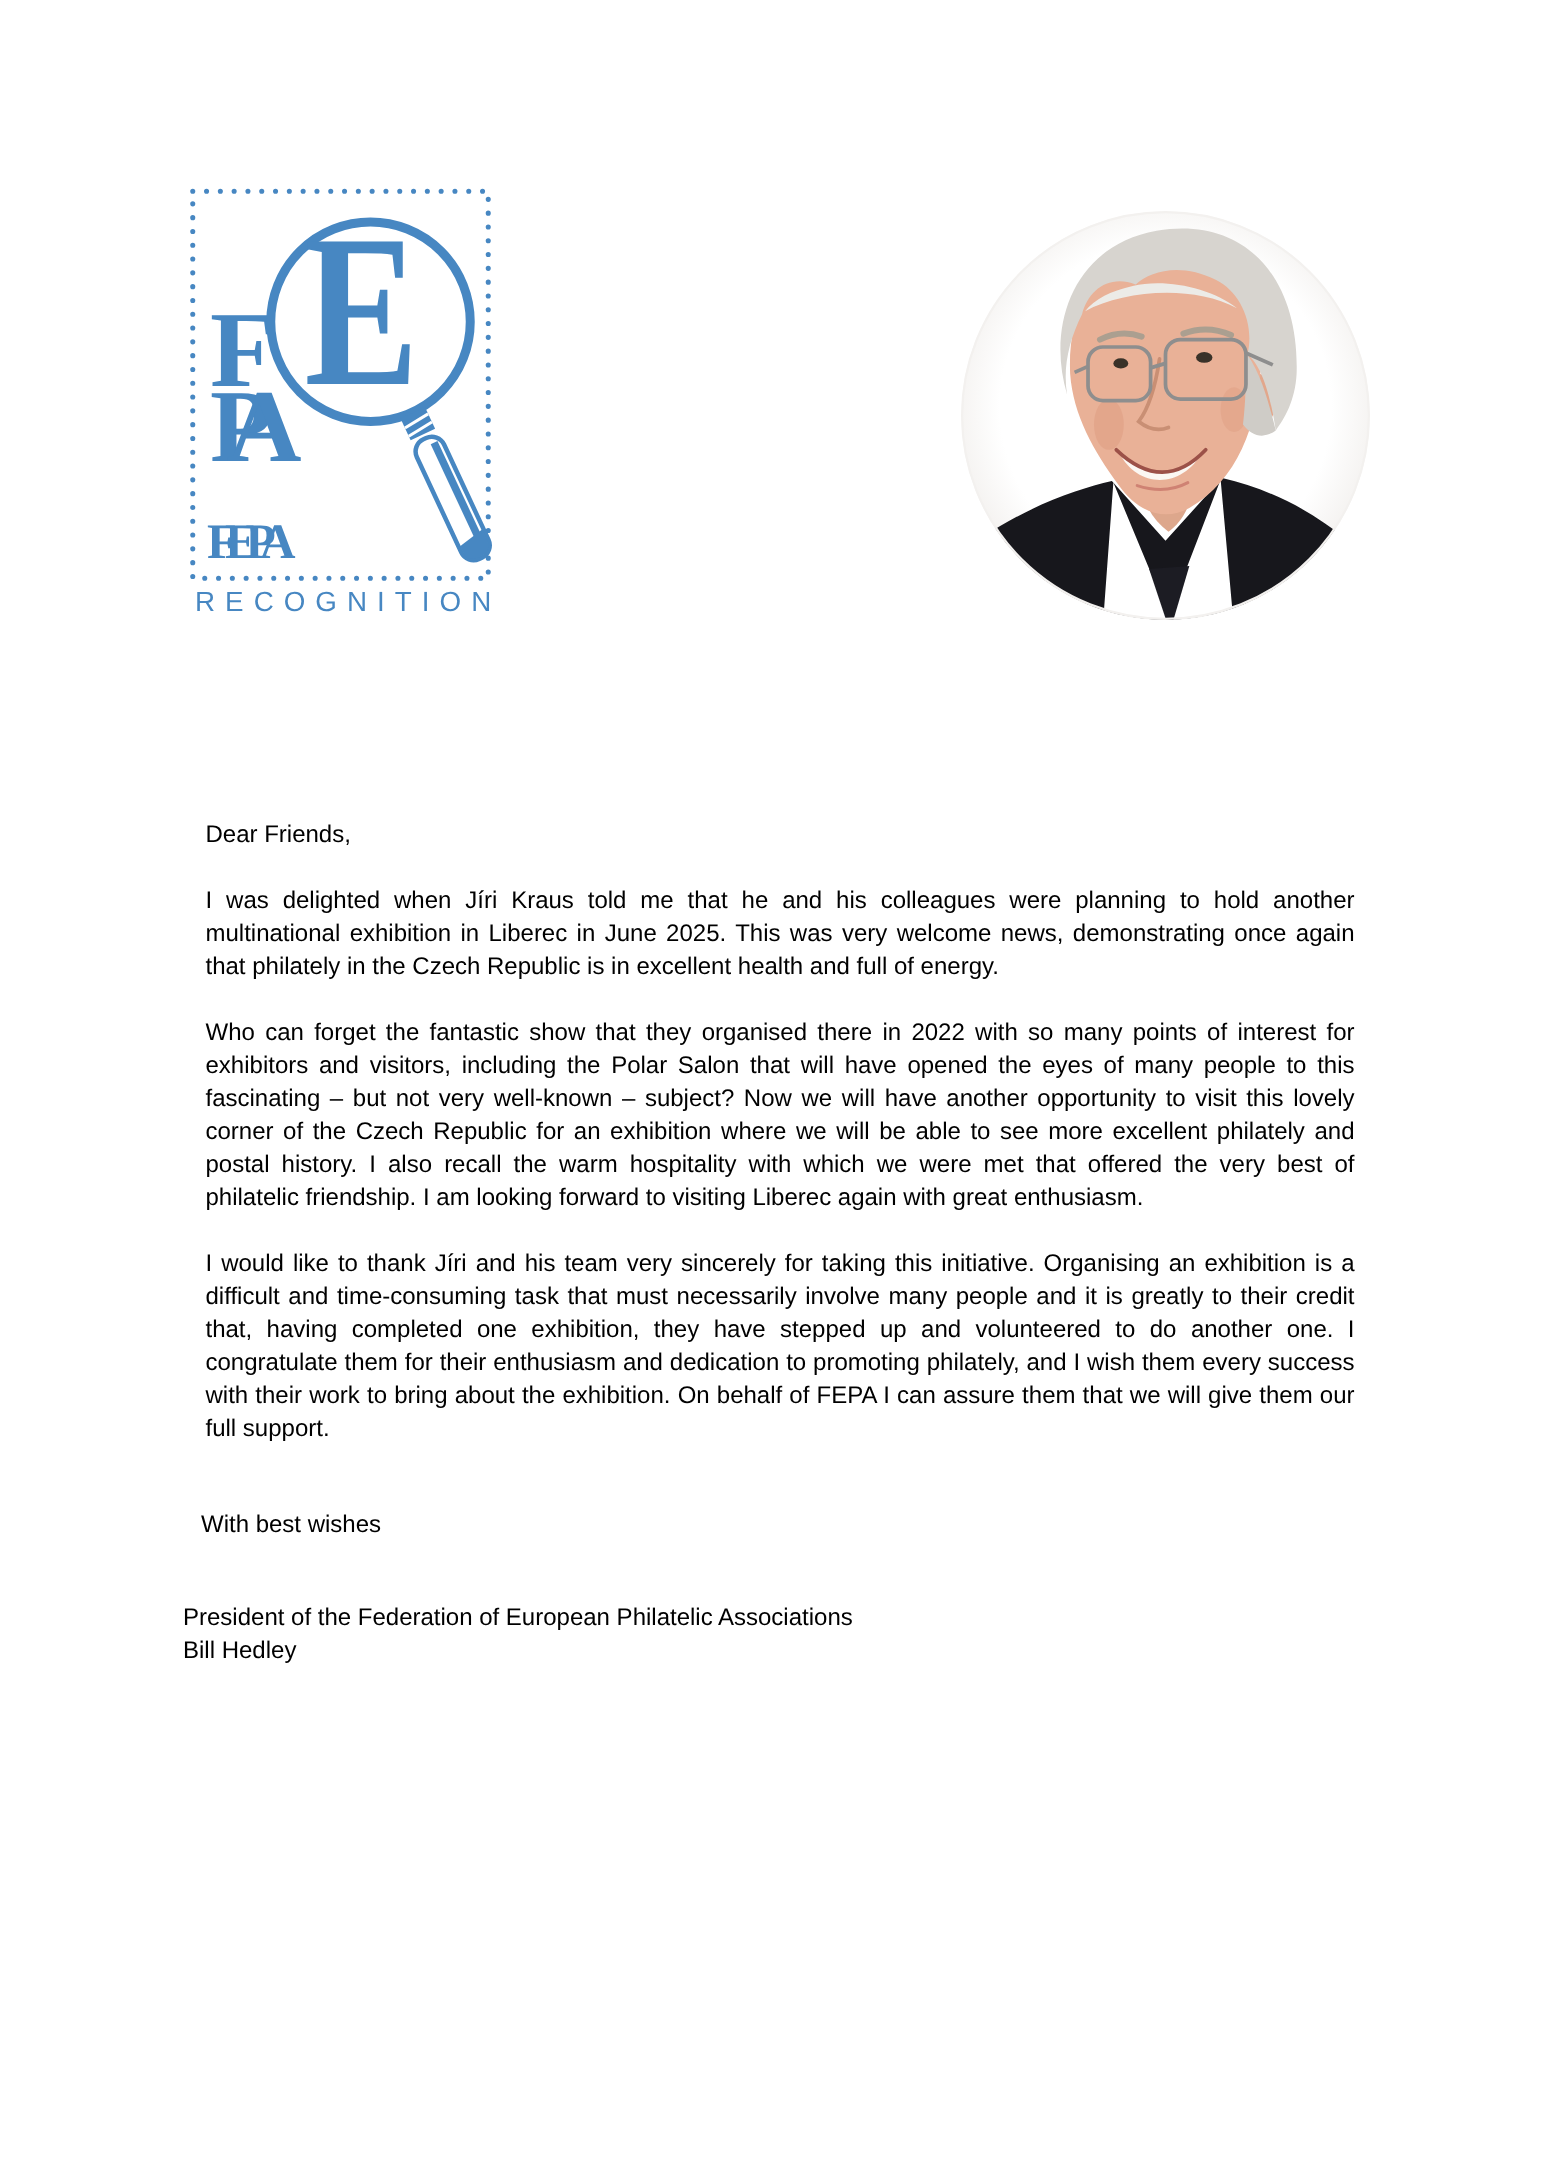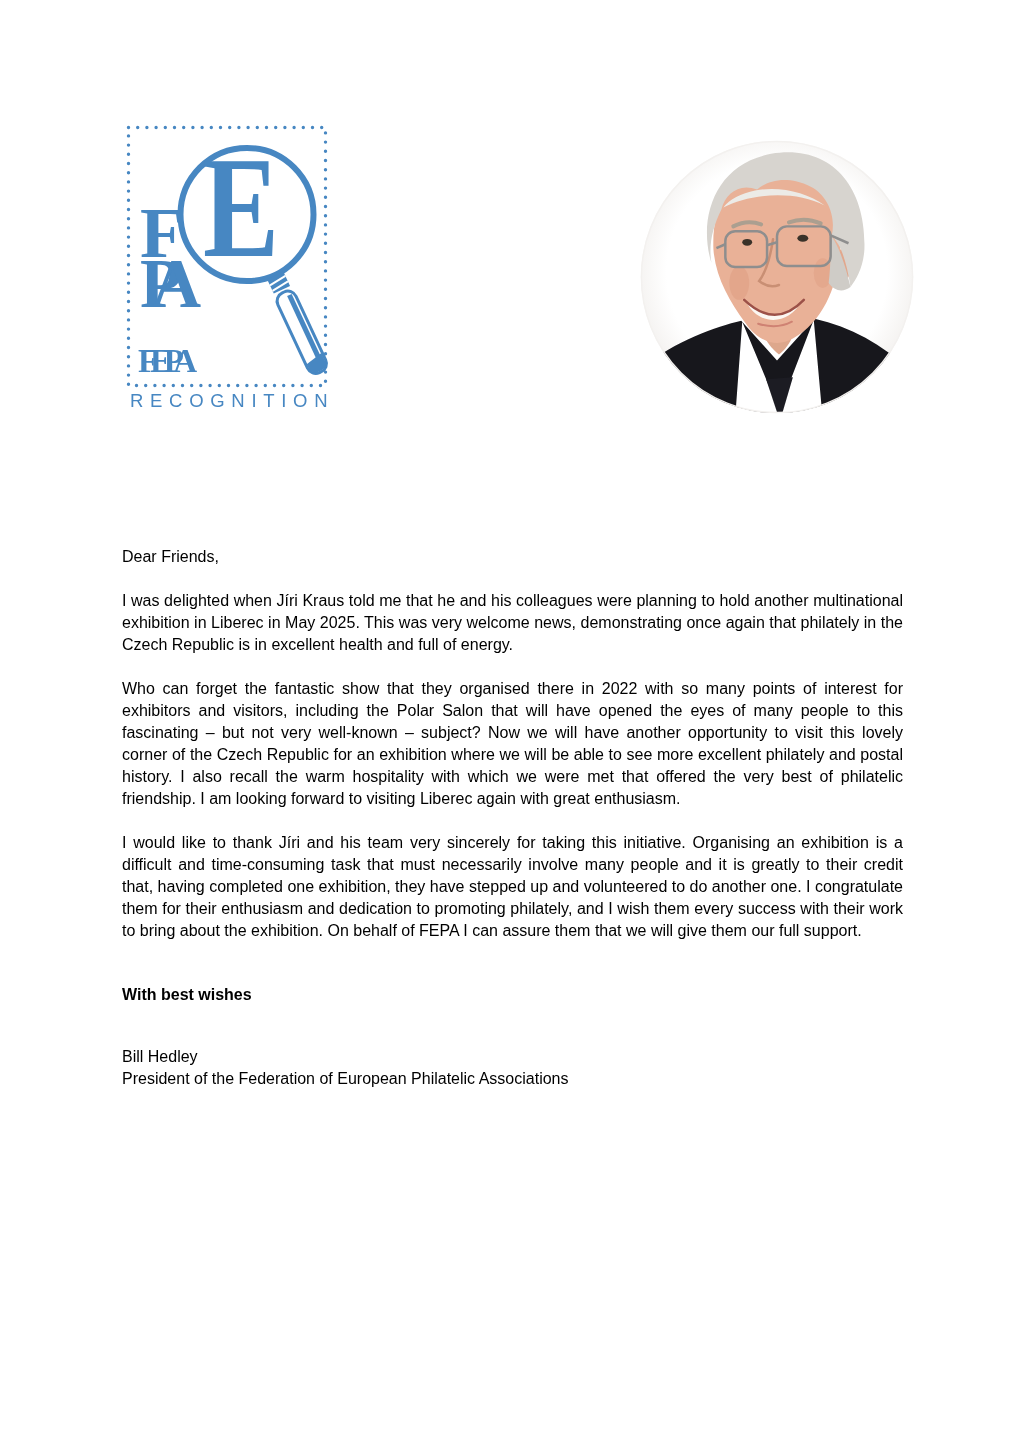--- a/index.html
+++ b/index.html
@@ -20,23 +20,23 @@
     font-weight:normal;letter-spacing:6.7px;
   }
   
   .portrait{position:absolute;left:628px;top:132px;width:298px;height:298px;}
   .portrait svg{display:block;width:298px;height:298px;}
   
   .letter{
     position:absolute;left:122px;top:546px;width:781px;
     font-size:16px;line-height:22px;
   }
-  .letter p{margin:0 0 22px 0;}
+  .letter p{margin:0 0 22px 15px;}
   .letter p.body{text-align:justify;}
-  .letter .closing{margin:42px 0 0 0;font-weight:bold;}
+  .letter .closing{margin:42px 0 0 12px;}
   .letter .signature{margin-top:40px;}
   .letter .signature div{line-height:22px;}
 </style>
 </head>
 <body>
 
 <div class="page">
 
   <div class="logo">
     <svg viewBox="0 0 215 300">
@@ -118,23 +118,23 @@
           <path d="M 204,104 L 222,112"></path>
           <path d="M 98,113 L 89,117"></path>
         </g>
       </g>
       <circle cx="150" cy="146" r="136.5" fill="none" stroke="#f3f1ef" stroke-width="1.5"></circle>
     </svg>
   </div>
 
   <div class="letter">
     <p class="salutation">Dear Friends,</p>
-    <p class="body">I was delighted when Jíri Kraus told me that he and his colleagues were planning to hold another multinational exhibition in Liberec in May 2025. This was very welcome news, demonstrating once again that philately in the Czech Republic is in excellent health and full of energy.</p>
+    <p class="body">I was delighted when Jíri Kraus told me that he and his colleagues were planning to hold another multinational exhibition in Liberec in June 2025. This was very welcome news, demonstrating once again that philately in the Czech Republic is in excellent health and full of energy.</p>
     <p class="body">Who can forget the fantastic show that they organised there in 2022 with so many points of interest for exhibitors and visitors, including the Polar Salon that will have opened the eyes of many people to this fascinating – but not very well-known – subject? Now we will have another opportunity to visit this lovely corner of the Czech Republic for an exhibition where we will be able to see more excellent philately and postal history. I also recall the warm hospitality with which we were met that offered the very best of philatelic friendship. I am looking forward to visiting Liberec again with great enthusiasm.</p>
     <p class="body">I would like to thank Jíri and his team very sincerely for taking this initiative. Organising an exhibition is a difficult and time-consuming task that must necessarily involve many people and it is greatly to their credit that, having completed one exhibition, they have stepped up and volunteered to do another one. I congratulate them for their enthusiasm and dedication to promoting philately, and I wish them every success with their work to bring about the exhibition. On behalf of FEPA I can assure them that we will give them our full support.</p>
     <p class="closing">With best wishes</p>
     <div class="signature">
+      <div>President of the Federation of European Philatelic Associations</div>
       <div>Bill Hedley</div>
-      <div>President of the Federation of European Philatelic Associations</div>
     </div>
   </div>
 
 </div>
 
 </body></html>

